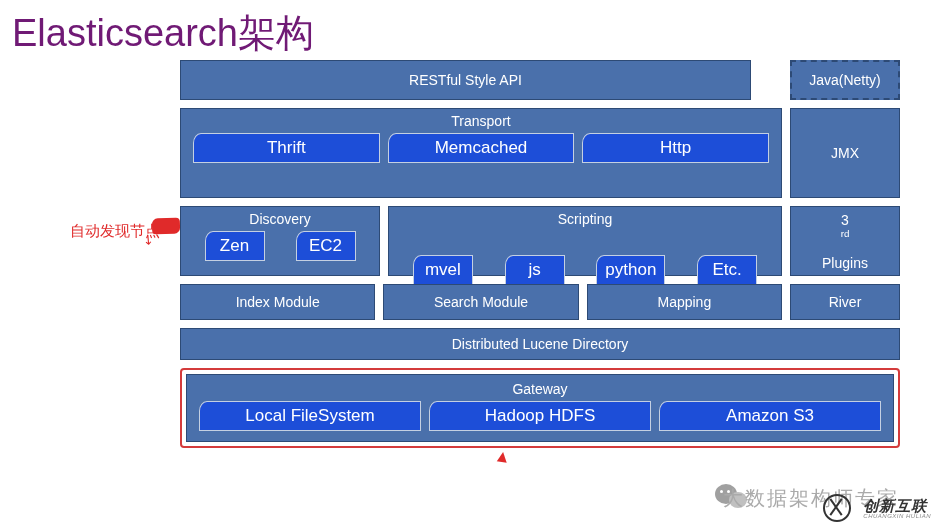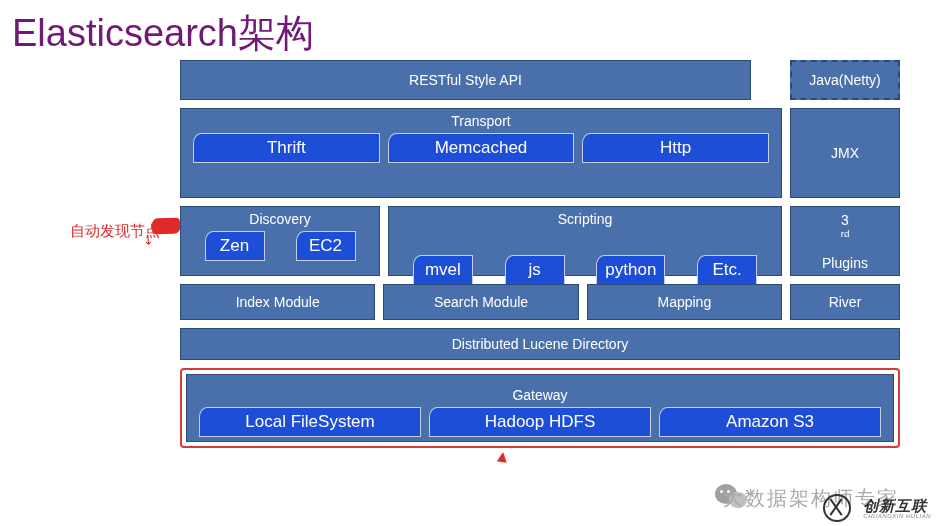--- a/index.html
+++ b/index.html
@@ -72,21 +72,21 @@
   .mod-row { height: 36px; }
   .mod-row .box { flex: 1; }
   .mod-row .river { flex: 0 0 110px; }
   .dld-row { height: 32px; }
   .dld-row .box { flex: 1; }
   .gateway-outer {
     border: 2px solid #d43b3b;
     padding: 4px;
     border-radius: 4px;
   }
-  .gateway-row .gateway { flex: 1; flex-direction: column; justify-content: flex-start; padding-top: 12px; height: 68px; }
+  .gateway-row .gateway { flex: 1; flex-direction: column; justify-content: flex-start; padding-top: 6px; height: 68px; }
   .gateway-row .sub { flex: 1; }
   
   .annot {
     position: absolute;
     left: 70px;
     top: 222px;
     color: #e02a2a;
     font-size: 15px;
   }
   .red-scribble {

